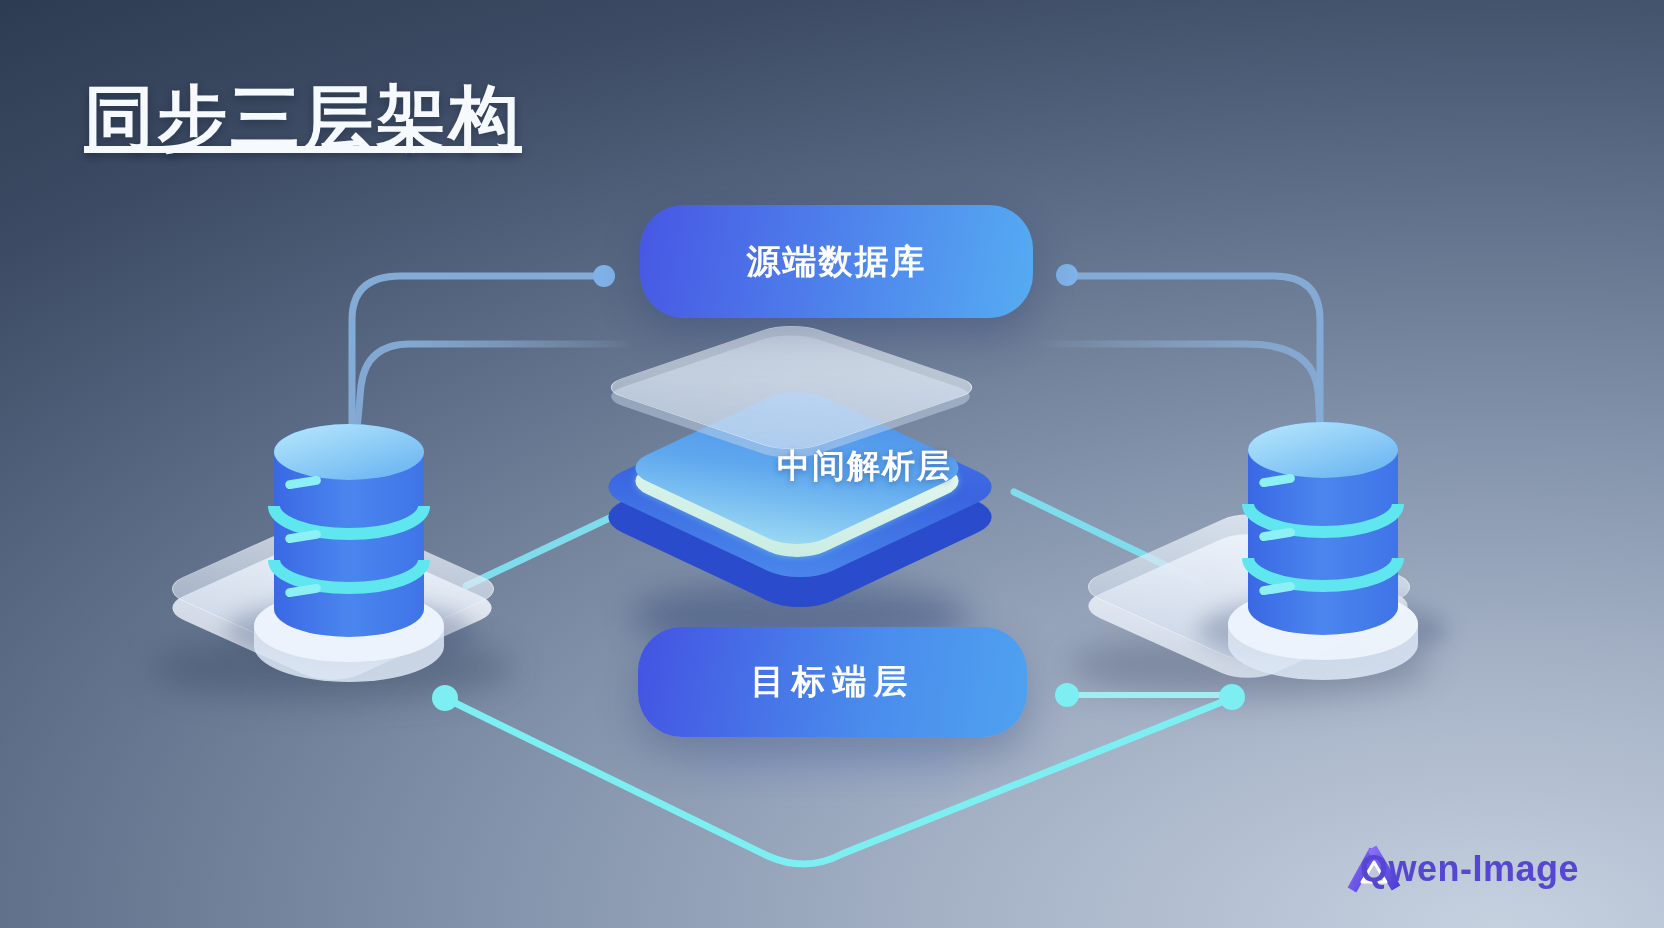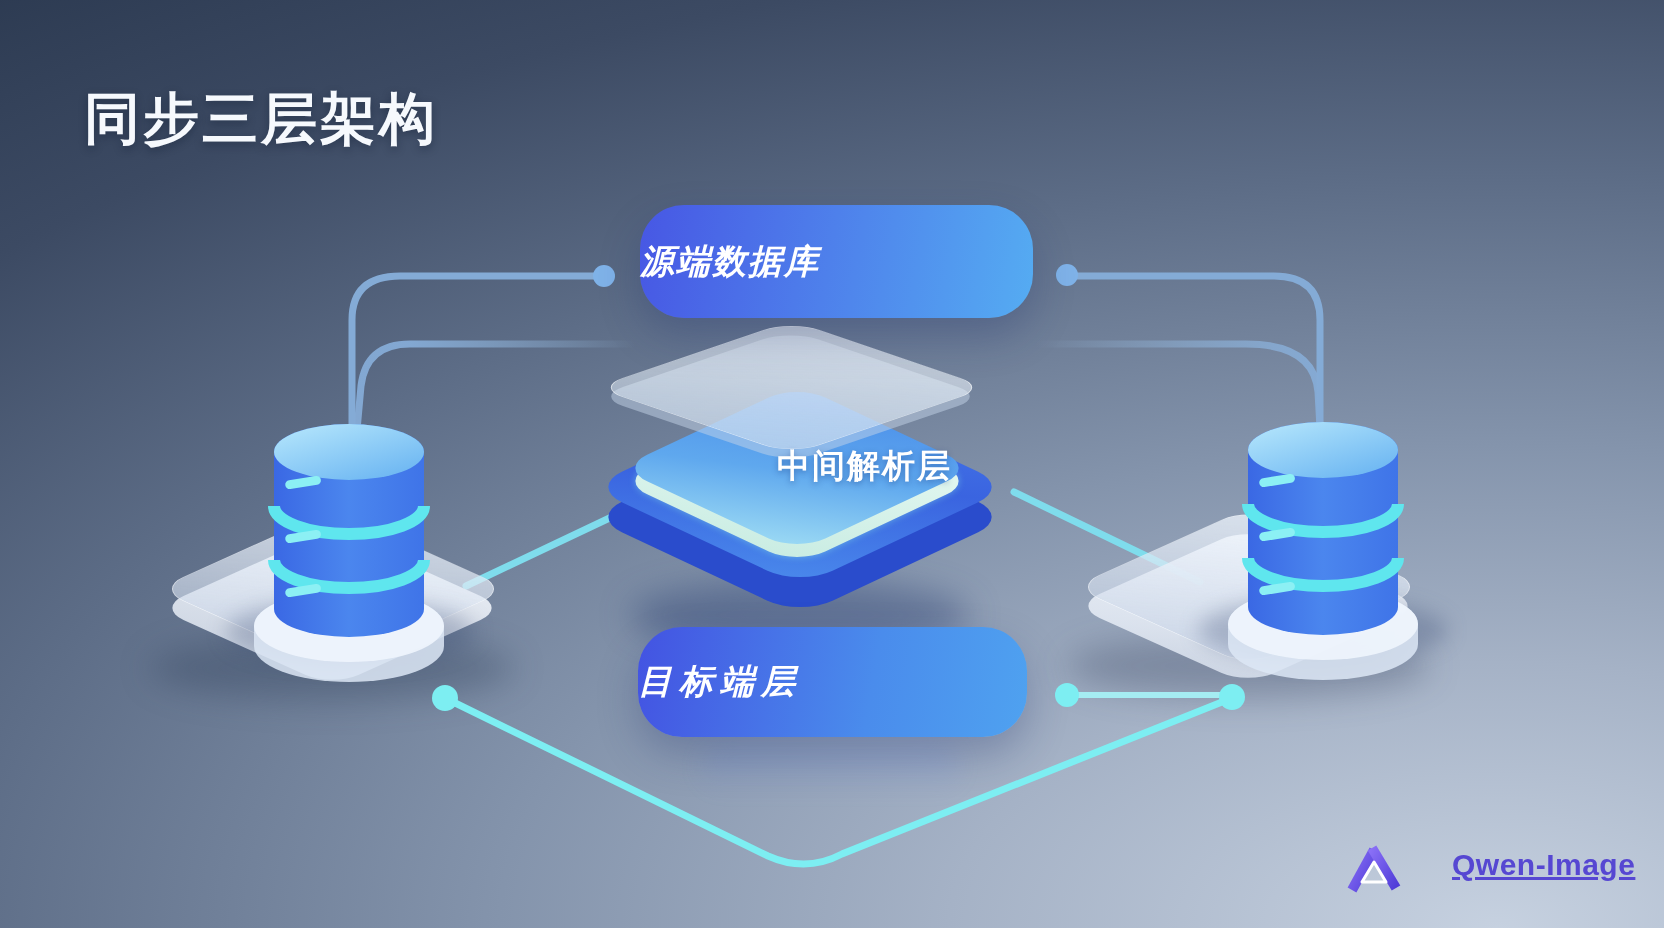--- a/index.html
+++ b/index.html
@@ -6,22 +6,22 @@
   #stage{
     position:relative;width:1664px;height:928px;overflow:hidden;
     font-family:"Liberation Sans","DejaVu Sans",sans-serif;
     background:
       radial-gradient(150% 130% at 90% 100%, #c6d1e0 0%, #a5b2c6 22%, #8494ac 40%, #5d6d87 62%, #3c4a63 82%, #2b3950 100%);
   }
   .abs{position:absolute;}
 
   
   .title{
-    left:84px;top:82px;font-size:56px;font-weight:800;color:#f6f9fd;
-    letter-spacing:3px;text-shadow:0 3px 8px rgba(10,20,40,.35);
+    left:84px;top:72px;font-size:70px;font-weight:800;color:#f6f9fd;
+    letter-spacing:3px;text-shadow:0 3px 8px rgba(10,20,40,.35);text-decoration:underline;
   }
 
   
   .shadow{border-radius:50%;filter:blur(16px);}
   .sh-left-platform{left:150px;top:636px;width:364px;height:64px;background:rgba(38,52,80,.30);}
   .sh-right-platform{left:1066px;top:634px;width:364px;height:64px;background:rgba(38,52,80,.28);}
   .sh-center{left:630px;top:580px;width:340px;height:70px;background:rgba(32,52,104,.38);}
   .sh-db-left{left:225px;top:600px;width:250px;height:64px;background:rgba(58,76,116,.30);filter:blur(10px);}
   .sh-db-right{left:1198px;top:598px;width:250px;height:64px;background:rgba(58,76,116,.30);filter:blur(10px);}
   .refl-pill{left:700px;top:744px;width:260px;height:52px;border-radius:30px;
@@ -54,34 +54,34 @@
   
   .p-side{width:248px;height:248px;border-radius:38px;transform:scaleY(.45) rotate(45deg);
     background:linear-gradient(150deg,rgba(250,252,255,.92),rgba(226,234,246,.78));}
   .p-face{width:248px;height:248px;border-radius:38px;transform:scaleY(.45) rotate(45deg);
     background:linear-gradient(150deg,rgba(240,246,253,.78),rgba(192,205,226,.55));
     border:1px solid rgba(255,255,255,.45);}
   .pl-side{left:208px;top:484px;} .pl-face{left:208px;top:464px;}
   .pr-side{left:1124px;top:482px;} .pr-face{left:1124px;top:462px;}
 
   
-  .pill{display:flex;align-items:center;color:#fff;font-weight:700;
-    border-radius:44px;box-shadow:0 18px 40px rgba(28,48,108,.28);font-style:italic;}
+  .pill{display:flex;align-items:center;justify-content:center;color:#fff;font-weight:700;
+    border-radius:44px;box-shadow:0 18px 40px rgba(28,48,108,.28);}
   .pill-source{left:640px;top:205px;width:393px;height:113px;font-size:34px;letter-spacing:2px;
     background:linear-gradient(100deg,#4757e4 0%,#4f86ec 55%,#55acf2 100%);}
   .pill-target{left:638px;top:627px;width:389px;height:110px;font-size:34px;letter-spacing:7px;
     background:linear-gradient(100deg,#4353e2 0%,#4a8cec 60%,#4fa2f0 100%);}
   .mid-label{left:632px;top:444px;width:320px;text-align:right;color:#fff;font-weight:700;
     font-size:33px;letter-spacing:2px;text-shadow:0 2px 6px rgba(20,50,120,.4);}
 
   
   .svgfull{left:0;top:0;width:1664px;height:928px;pointer-events:none;}
 
   
-  .logo-text{left:1452px;top:848px;font-size:30px;font-weight:700;color:#5647d2;letter-spacing:.5px;text-decoration:underline;}
+  .logo-text{left:1360px;top:848px;font-size:36px;font-weight:700;color:#5647d2;letter-spacing:.5px;}
 
   
   .z1{z-index:1}.z2{z-index:2}.z3{z-index:3}.z4{z-index:4}.z5{z-index:5}
   .z6{z-index:6}.z8{z-index:8}.z9{z-index:9}
 </style>
 </head>
 <body>
 
 <div id="stage">
 

